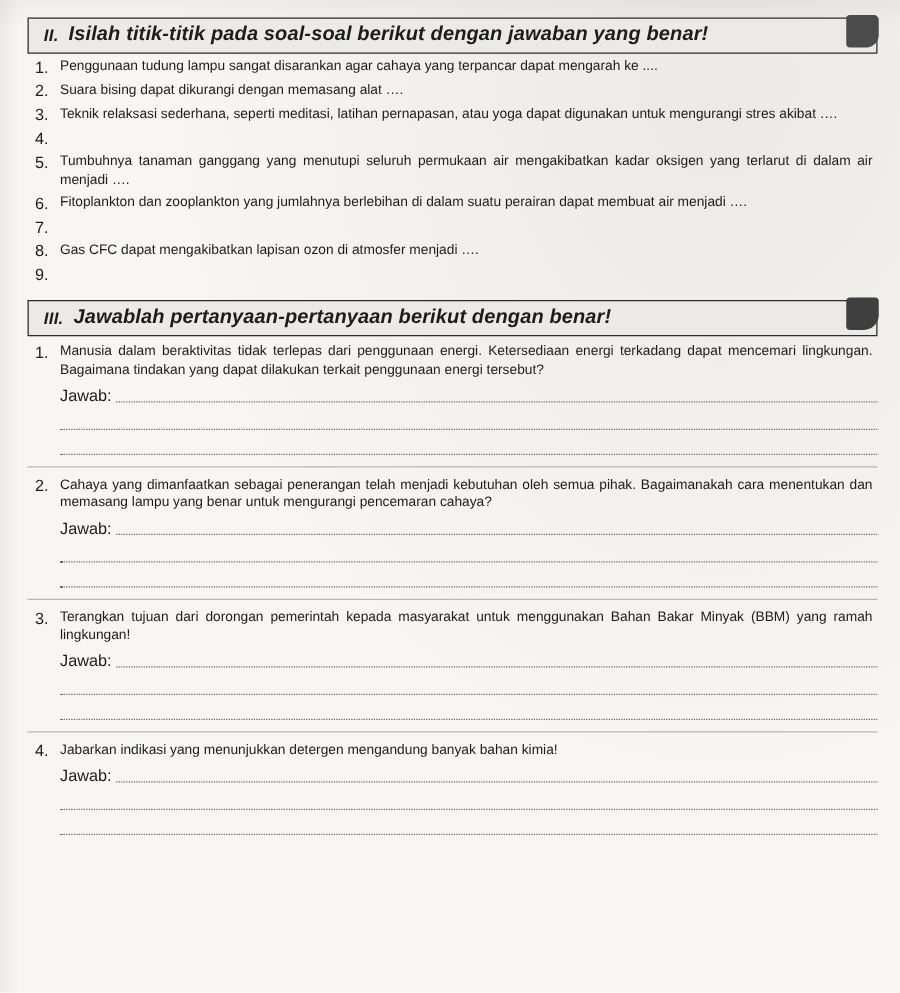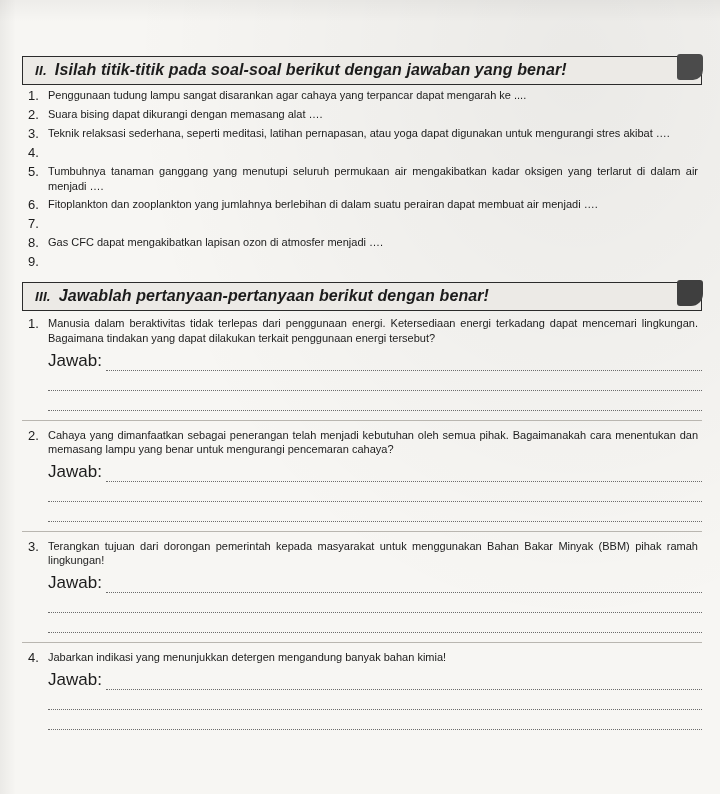--- a/index.html
+++ b/index.html
@@ -25,21 +25,20 @@
       radial-gradient(ellipse at 80% 8%, rgba(0,0,0,0.05), rgba(255,255,255,0) 55%),
       #f7f6f3;
     padding: 0;
     box-sizing: border-box;
   }
   .content {
     position: absolute;
     left: 22px;
     top: 14px;
     width: 680px;
-    margin-top: 42px;
   }
 
   
   .section-bar {
     position: relative;
     border: 1.4px solid #2b2b2b;
     background: #eceae6;
     padding: 4px 10px 5px 12px;
     box-sizing: border-box;
     display: flex;
@@ -98,24 +97,23 @@
     line-height: 1.33;
     text-align: justify;
     padding-right: 4px;
   }
   .sec2 .qtext { text-align: justify; }
 
   
   .essay .qrow { padding-top: 5px; }
   .essay .qnum { width: 26px; flex: 0 0 26px; }
   .answer-label {
-    font-size: 17px;
+    font-size: 13px;
     margin-top: 4px;
     display: flex;
-    align-items: flex-end;
     gap: 4px;
   }
   .answer-label .lbl { flex: 0 0 auto; }
   .dots {
     flex: 1;
     border-bottom: 1.2px dotted #6b6b6b;
     height: 12px;
   }
   .dot-line {
     border-bottom: 1.2px dotted #6b6b6b;
@@ -206,21 +204,21 @@
       <div class="answer-label" style="margin-left:26px;">
         <span class="lbl">Jawab:</span>
         <span class="dots"></span>
       </div>
       <div class="dot-line indent"></div>
       <div class="dot-line indent"></div>
       <div class="sep"></div>
 
       <div class="qrow">
         <span class="qnum">3.</span>
-        <span class="qtext">Terangkan tujuan dari dorongan pemerintah kepada masyarakat untuk menggunakan Bahan Bakar Minyak (BBM) pihak ramah lingkungan!</span>
+        <span class="qtext">Terangkan tujuan dari dorongan pemerintah kepada masyarakat untuk menggunakan Bahan Bakar Minyak (BBM) yang ramah lingkungan!</span>
       </div>
       <div class="answer-label" style="margin-left:26px;">
         <span class="lbl">Jawab:</span>
         <span class="dots"></span>
       </div>
       <div class="dot-line indent"></div>
       <div class="dot-line indent"></div>
       <div class="sep"></div>
 
       <div class="qrow">

